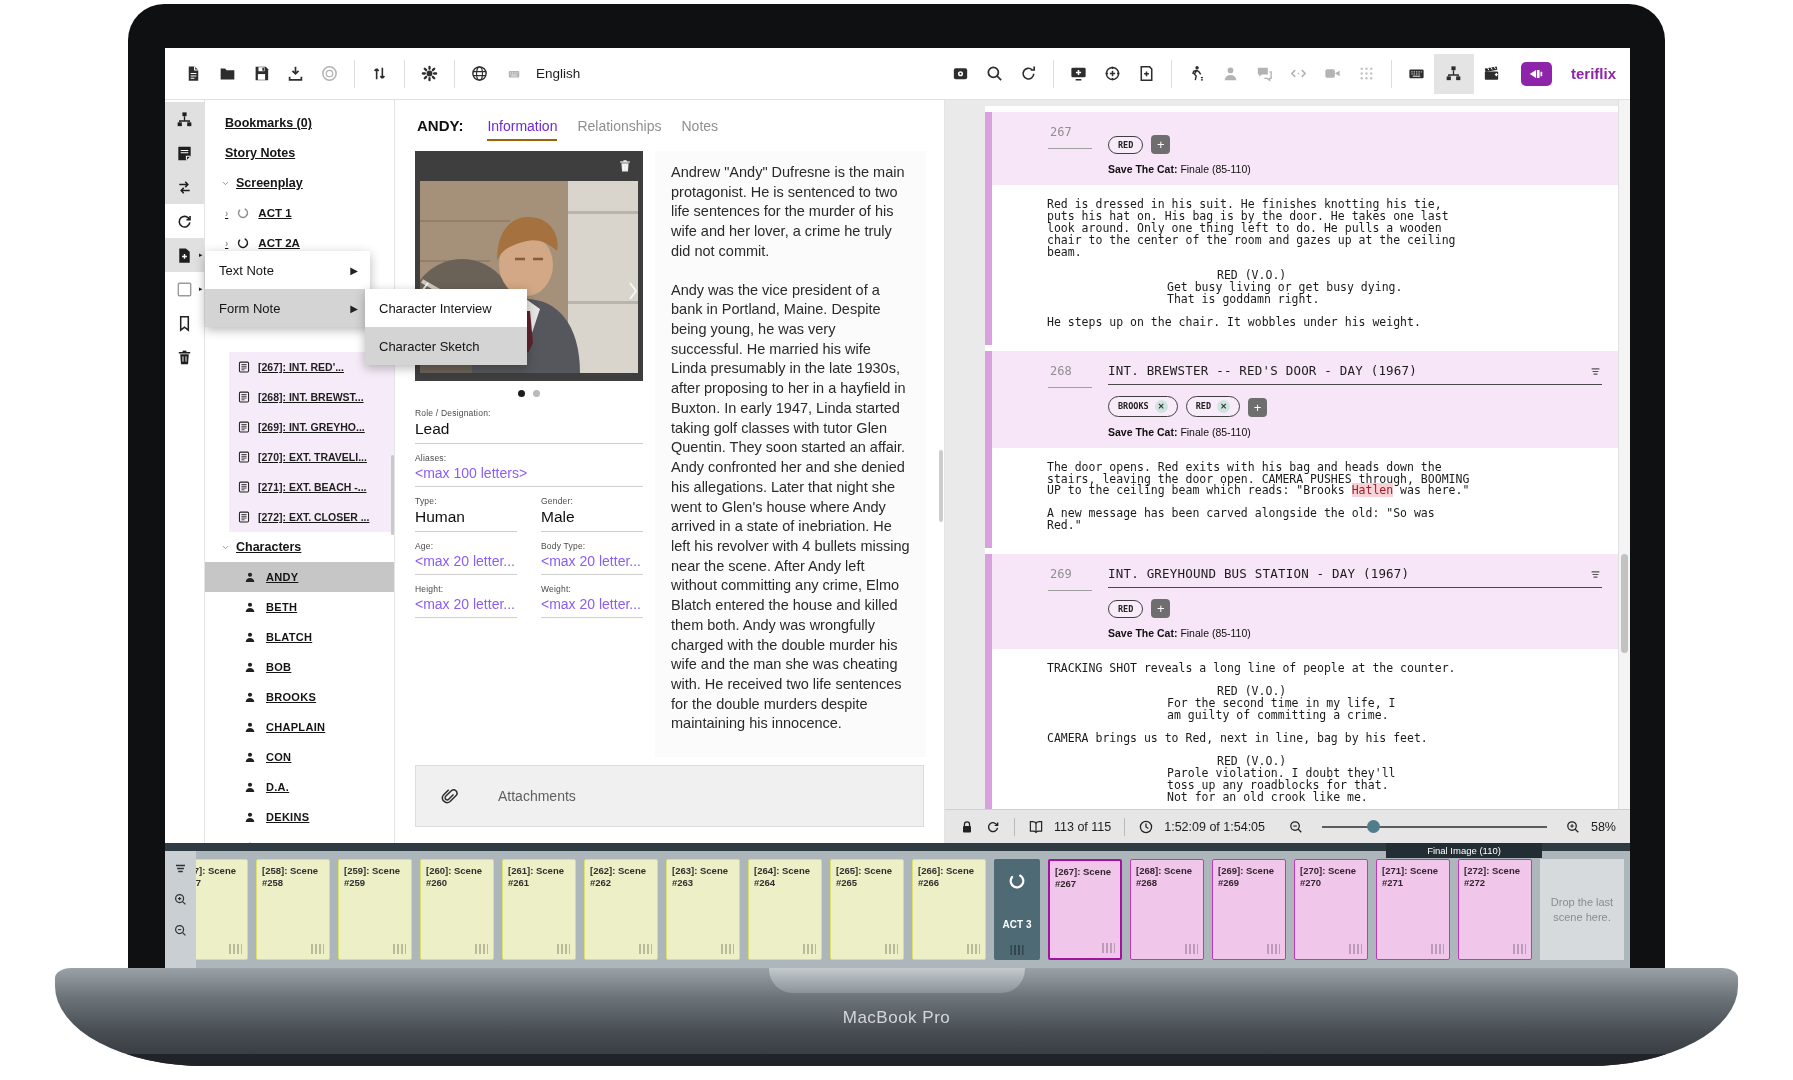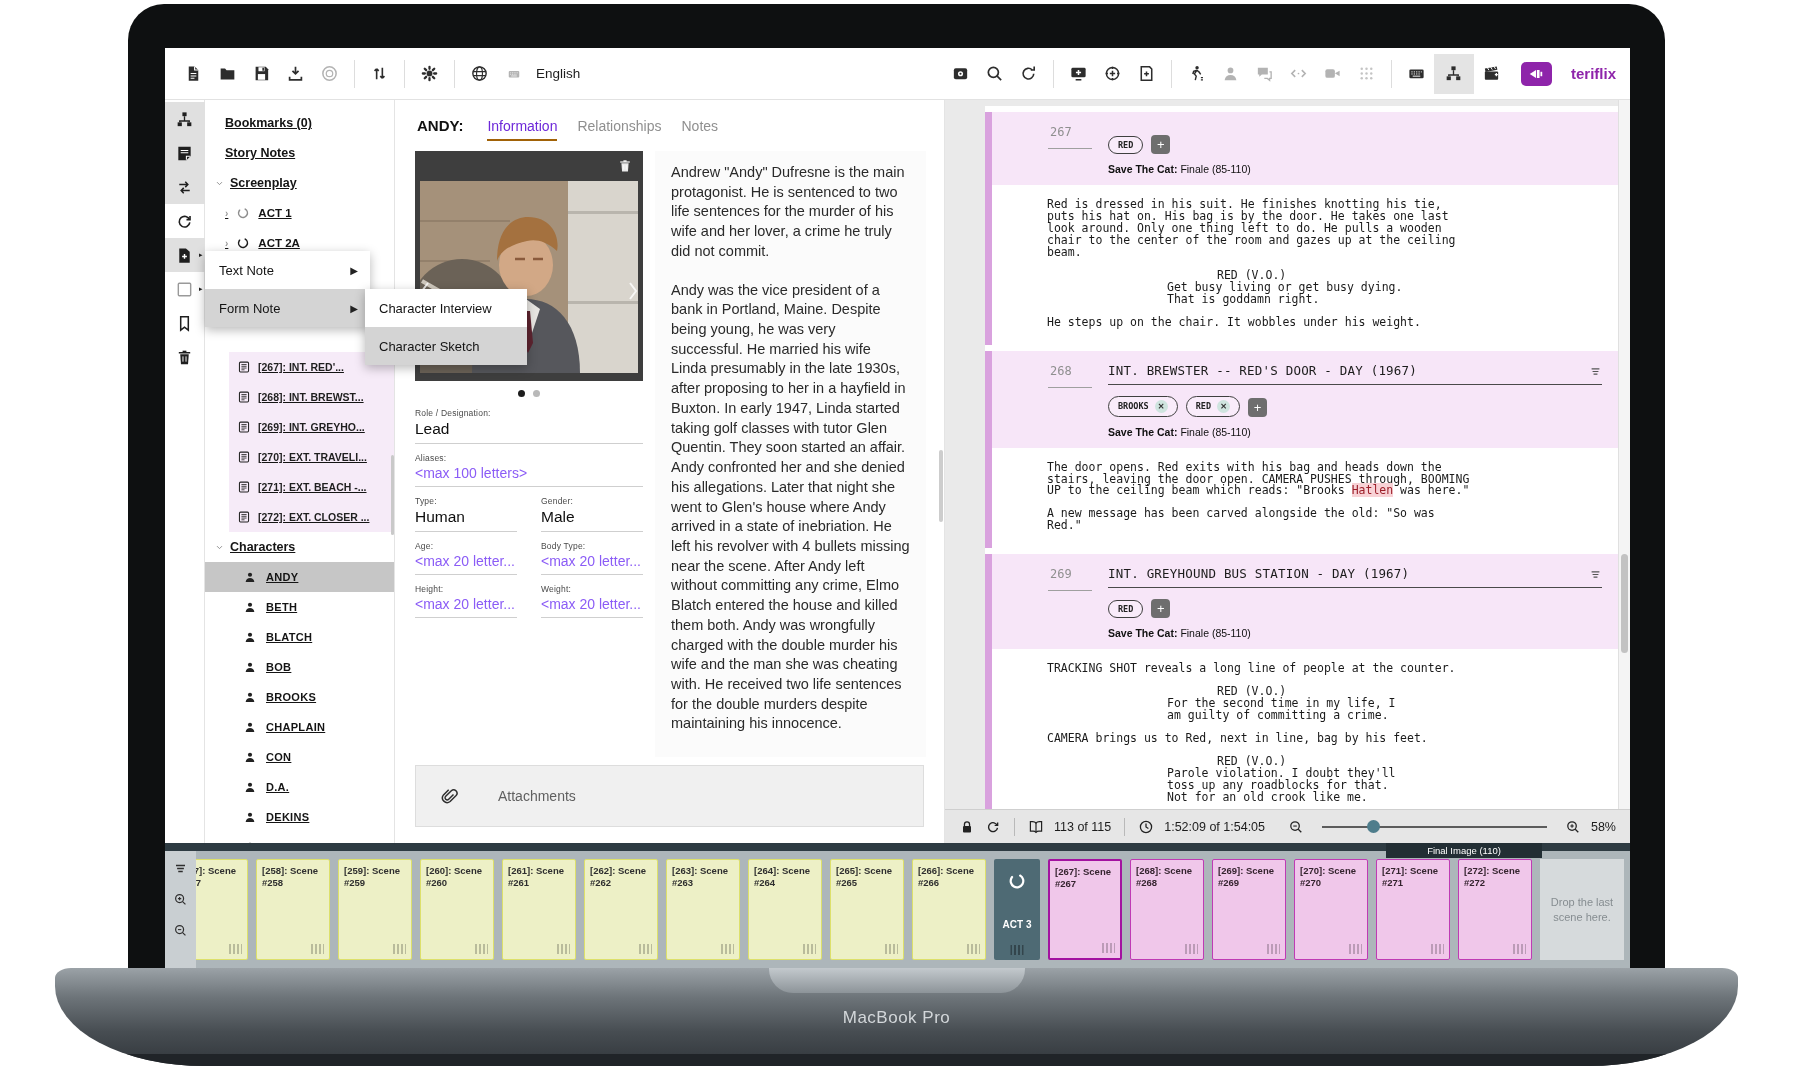--- a/index.html
+++ b/index.html
@@ -40,21 +40,21 @@
   .main { display:flex; height:743px; position:relative; }
 
   .rail { width:40px; border-right:1px solid #e4e4e4; display:flex; flex-direction:column; align-items:center; padding-top:2px; flex:none; }
   .rbtn { width:40px; height:34px; display:grid; place-items:center; color:#1f1f1f; background:none; border:none; position:relative; cursor:pointer; }
   .rbtn.tile { background:#e0e0e0; }
   .rbtn .caret { position:absolute; right:2px; top:13px; font-size:7px; color:#222; }
 
   .explorer { width:190px; border-right:1px solid #e4e4e4; position:relative; font-size:12px; color:#141414;
               padding-top:8px; overflow:hidden; flex:none;text-decoration:underline; }
   .ex-h { font-weight:700; height:30px; display:flex; align-items:center; padding-left:20px; font-size:12.5px; }
-  .ex-tog { height:30px; display:flex; align-items:center; gap:6px; padding-left:10px; font-weight:700; font-size:12.5px; }
+  .ex-tog { height:30px; display:flex; align-items:center; gap:6px; padding-left:16px; font-weight:700; font-size:12.5px; }
   .chev-d { width:9px; height:9px; color:#888; }
   .act-row { height:30px; display:flex; align-items:center; gap:8px; padding-left:20px; font-weight:600; font-size:11.5px; }
   .act-chev { color:#9a9a9a; font-size:10px; }
   .ring14 { width:14px; height:14px; color:#8d8d8d; }
   .ring14.bold { color:#1c1c1c; }
   .scene-rows { margin-left:24px; background:#f6ebf8; margin-top:94px; padding:0; }
   .scene-row { height:30px; display:flex; align-items:center; gap:7px; padding:0 6px 0 8px; font-size:10.5px; font-weight:600; color:#1f1f1f; }
   .doc13 { width:14px; height:14px; color:#222; flex:none; }
   .char-row { height:30px; display:flex; align-items:center; gap:9px; padding-left:38px; font-size:11px; font-weight:600; letter-spacing:.3px; }
   .char-row.sel { background:#c6c6c6; }

